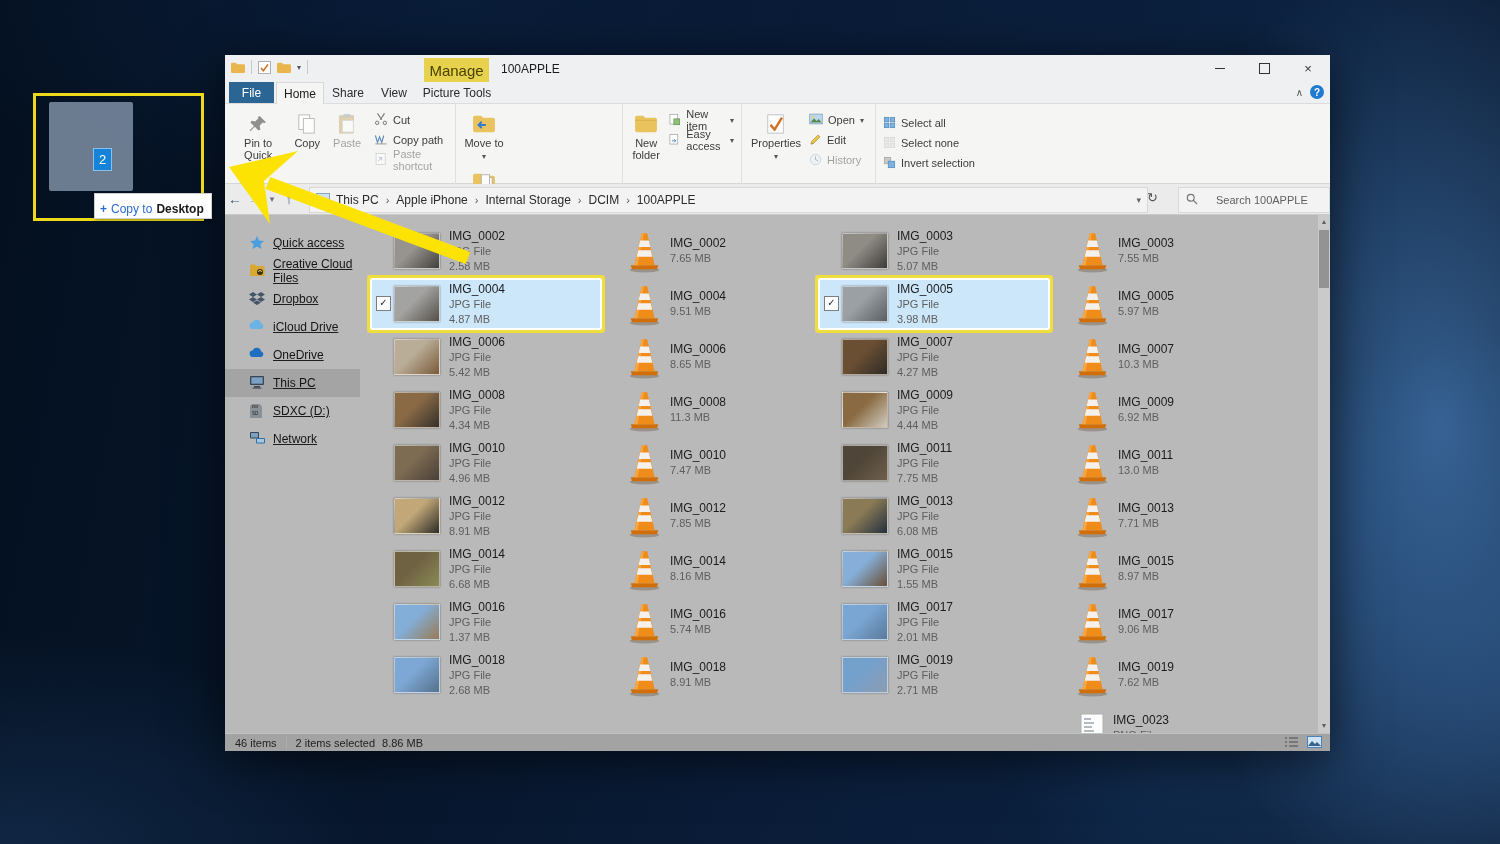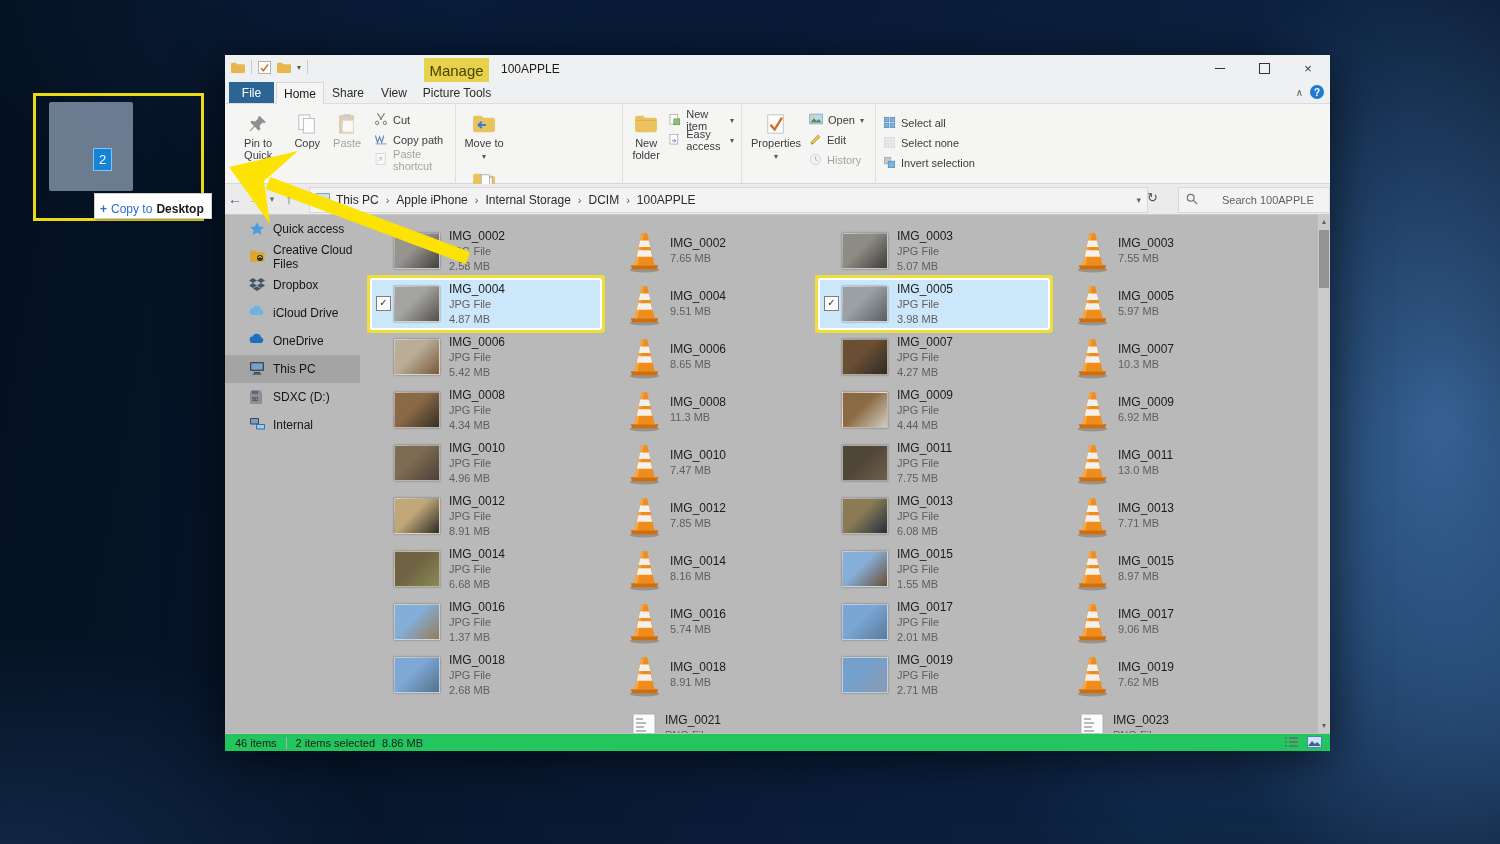--- a/index.html
+++ b/index.html
@@ -52,27 +52,27 @@
   .navbtn{width:20px;text-align:center;color:#3b5a74;font-size:14px;}
   .navbtn.fwd{color:#9a9a9a;}
   .navchev{width:14px;text-align:center;color:#707070;font-size:9px;}
   .crumbfield{position:absolute;left:84px;top:3px;width:831px;height:24px;background:#f3f3f3;border:1px solid #d8d8d8;
               display:flex;align-items:center;padding-left:6px;}
   .crumb{display:flex;align-items:center;font-size:12px;color:#2a2a2a;}
   .crumb .csep{margin:0 7px;color:#555;font-size:11px;}
   .crumbchev{position:absolute;right:6px;color:#666;font-size:9px;}
   .refresh{position:absolute;left:922px;top:6px;color:#555;font-size:13px;}
   .searchbox{position:absolute;left:953px;top:3px;width:143px;height:24px;background:#f3f3f3;border:1px solid #d8d8d8;
-             display:flex;align-items:center;gap:22px;padding-left:7px;}
+             display:flex;align-items:center;gap:16px;padding-left:7px;}
   .searchbox input{border:none;outline:none;background:transparent;font-family:"Liberation Sans",sans-serif;
                    font-size:11px;color:#333;width:105px;}
   .searchbox input::placeholder{color:#5f5f5f;}
   
   .main{position:relative;height:518px;background:#b9b9b9;display:flex;}
-  .sidebar{width:135px;height:100%;box-sizing:border-box;flex:none;}
+  .sidebar{width:135px;height:100%;padding-top:14px;box-sizing:border-box;flex:none;text-decoration:underline;}
   .sbitem{display:flex;align-items:center;gap:8px;height:28px;padding-left:24px;font-size:12px;color:#141414;}
   .sbitem.on{background:#a4a4a4;}
   .sbicon{width:16px;height:16px;flex:none;}
   .sbicon svg{display:block;}
   .filearea{position:relative;flex:1;height:100%;overflow:hidden;}
   .fcol{position:absolute;top:12px;}
   .tile{position:relative;height:48px;margin-bottom:5px;display:flex;align-items:center;border-radius:1px;box-sizing:border-box;}
   .tile.photo{padding-left:22px;}
   .tile.cone{padding-left:8px;}
   .tile.doc{padding-left:12px;}
@@ -83,21 +83,21 @@
   .fname{font-size:12px;color:#1b1b1b;}
   .fmeta{font-size:11px;color:#5e5e5e;}
   .tile.sel{background:#cde7fa;box-shadow:0 0 0 2px #ffffff,0 0 0 5px #eedf3e;}
   .chk{position:absolute;left:4px;top:16px;width:13px;height:13px;background:#fdfdfd;border:1px solid #7d7d7d;
        font-size:10px;line-height:12px;text-align:center;color:#2e2e2e;}
   
   .vscroll{position:absolute;right:0;top:0;width:12px;height:100%;background:#cacaca;}
   .vscroll .arr{position:absolute;left:0;width:12px;height:14px;color:#5e5e5e;font-size:8px;text-align:center;line-height:14px;}
   .vscroll .thumbbar{position:absolute;left:1px;top:15px;width:10px;height:58px;background:#939393;}
   
-  .statusbar{position:relative;height:17px;background:#22c55e;border-top:1px solid #c2c2c2;
+  .statusbar{position:relative;height:17px;background:#a3a3a3;border-top:1px solid #c2c2c2;
              display:flex;align-items:center;font-size:11px;color:#222;}
   .statusbar .ssep{width:1px;height:12px;background:#aeaeae;margin:0 9px;}
   .stright{position:absolute;right:8px;top:2px;display:flex;gap:8px;}
   .viewic{width:15px;height:12px;}
   
   .callout{position:absolute;left:33px;top:93px;width:165px;height:122px;border:3px solid #ecd917;z-index:30;}
   .ghost{position:absolute;left:13px;top:6px;width:84px;height:89px;background:rgba(116,133,155,.92);border-radius:2px;}
   .badge{position:absolute;left:44px;top:46px;width:17px;height:21px;background:#1583d8;border:1px solid #8cc0ea;
          color:#fff;font-size:13px;display:flex;align-items:center;justify-content:center;}
   .dragtip{position:absolute;left:58px;top:97px;background:#fff;border:1px solid #cfcfcf;box-shadow:1px 1px 3px rgba(0,0,0,.35);
@@ -460,21 +460,21 @@
           </div>
           <div class="sbitem">
             <span class="sbicon">
               <svg width="16" height="13" viewBox="0 0 16 13">
                 <rect x="1" y="1" width="9" height="6.5" rx="1" fill="#3a4654"></rect>
                 <rect x="2" y="2" width="7" height="4.5" fill="#7aa0c4"></rect>
                 <rect x="7" y="7" width="9" height="5.5" rx="1" fill="#2f6fa8"></rect>
                 <rect x="8" y="8" width="7" height="3.5" fill="#a8c8e0"></rect>
               </svg>
             </span>
-            <span>Internal</span>
+            <span>Network</span>
           </div>
         </div>
     </div>
     <div class="filearea">
       <div class="fcol" style="left:12px;width:228px;">
           <div class="tile photo">
             <span class="thumb" style="background:linear-gradient(135deg,#97948f 0%,#97948f 42%,#42403c 100%)"></span>
             <span class="ftxt">
               <span class="fname">IMG_0002</span>
               <span class="fmeta">JPG File</span>
@@ -683,33 +683,20 @@
                 <path d="M3 38h30l-1.4 4.4H4.4z" fill="#d26e08"></path>
                 <path d="M15 3h6l8 35H7z" fill="#ef8c1a"></path>
                 <path d="M15.2 3h2.2l-7 35H7z" fill="#f8a544"></path>
                 <path d="M13.3 11h9.4l1.7 7.2H11.6z" fill="#f4f1ec"></path>
                 <path d="M11.2 21.5h13.6l1.7 7.2H9.5z" fill="#f4f1ec"></path>
               </svg>
             </span>
             <span class="ftxt">
               <span class="fname">IMG_0018</span>
               <span class="fmeta">8.91 MB</span>
-            </span>
-          </div>
-          <div class="tile doc">
-            <span class="docic">
-              <svg viewBox="0 0 24 31">
-                <rect x="1" y="1" width="22" height="29" fill="#fdfdfd" stroke="#b0b0b0"></rect>
-                <path d="M4 6h7M4 10h10M4 14h8M4 18h10M4 22h7" stroke="#9aa4ae" stroke-width="1.3"></path>
-                <rect x="4" y="25" width="5" height="2" fill="#7a9ab8"></rect>
-              </svg>
-            </span>
-            <span class="ftxt">
-              <span class="fname">IMG_0021</span>
-              <span class="fmeta">PNG File</span>
             </span>
           </div>
         </div>
       <div class="fcol" style="left:460px;width:228px;">
           <div class="tile photo">
             <span class="thumb" style="background:linear-gradient(135deg,#8f8c86 0%,#8f8c86 42%,#3e3c38 100%)"></span>
             <span class="ftxt">
               <span class="fname">IMG_0003</span>
               <span class="fmeta">JPG File</span>
               <span class="fmeta">5.07 MB</span>

